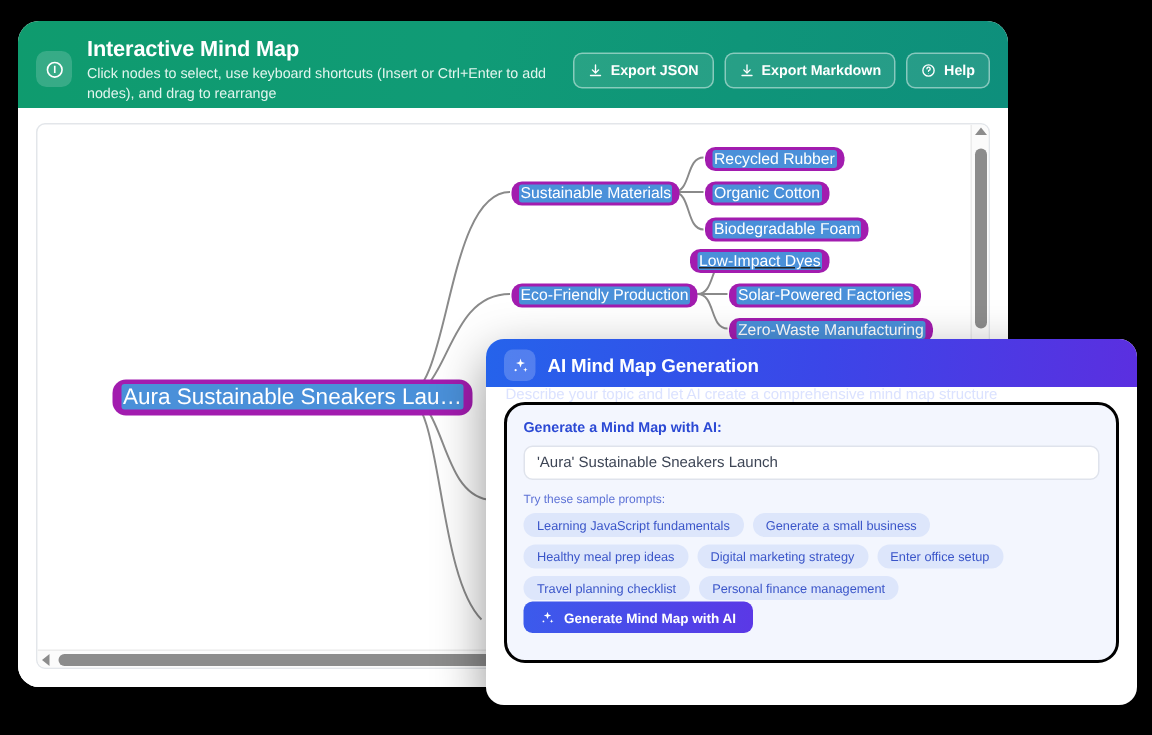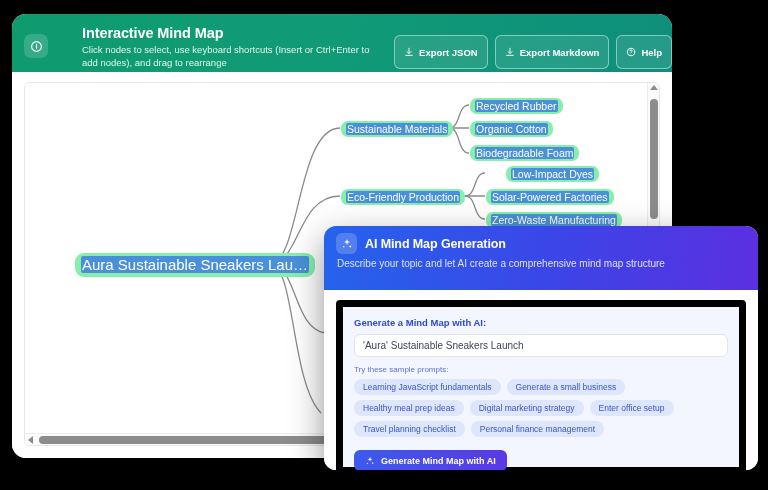--- a/index.html
+++ b/index.html
@@ -32,22 +32,21 @@
     overflow: hidden;
   }
 
   
   .app-header {
     position: relative;
     height: 58px;
     background: linear-gradient(100deg, #0f9b6e 0%, #109b76 45%, #0e8f7c 100%);
     display: flex;
     align-items: flex-start;
-    padding: 9px 0 0 12px;
-    gap: 24px;
+    padding: 9px 12px 0 12px;
   }
 
   .header-icon {
     width: 24px;
     height: 24px;
     border-radius: 7px;
     background: rgba(255,255,255,0.17);
     display: flex;
     align-items: center;
     justify-content: center;
@@ -81,21 +80,21 @@
     display: flex;
     gap: 7px;
     align-items: center;
     padding-top: 12px;
     flex: 0 0 auto;
   }
   .hbtn {
     display: flex;
     align-items: center;
     gap: 5px;
-    height: 34px;
+    height: 24px;
     padding: 0 9px;
     border-radius: 6px;
     border: 1px solid rgba(255,255,255,0.45);
     background: rgba(255,255,255,0.10);
     color: #ffffff;
     font-size: 9.5px;
     font-weight: bold;
     white-space: nowrap;
     cursor: pointer;
   }
@@ -118,21 +117,21 @@
     border: 1px solid #e3e6ea;
     border-radius: 6px;
     overflow: hidden;
   }
 
   .map-svg { position: absolute; left: 0; top: 0; }
 
   
   .node {
     position: absolute;
-    background: #86efac;
+    background: #a21caf;
     border-radius: 7px;
     padding: 1px 5px;
     white-space: nowrap;
     font-size: 10.5px;
     line-height: 14px;
     color: #222;
     cursor: pointer;
   }
   .node .sel {
     background: #4a90d9;
@@ -205,21 +204,21 @@
     left: 324px;
     top: 226px;
     width: 434px;
     height: 244px;
     background: #ffffff;
     border-radius: 12px;
     box-shadow: 0 12px 34px rgba(0,0,0,0.42);
     overflow: hidden;
   }
   .ai-head {
-    height: 64px;
+    height: 32px;
     background: linear-gradient(95deg, #2563eb 0%, #3b46e8 52%, #5b2fe0 100%);
     padding: 7px 14px 0 12px;
   }
   .ai-head-row {
     display: flex;
     align-items: center;
     gap: 8px;
   }
   .ai-head-icon {
     width: 21px; height: 21px;
@@ -241,22 +240,22 @@
     margin-left: 1px;
   }
 
   .ai-body {
     padding: 10px 12px 12px 12px;
     background: #ffffff;
     height: 196px;
   }
   .ai-panel {
     background: #f3f6fe;
-    border: 7px solid #000000;
-    border-radius: 4px;
+    border: 2px solid #000000;
+    border-radius: 14px;
     padding: 10px 11px 12px 11px;
     height: 100%;
   }
   .field-label {
     color: #2b49d4;
     font-size: 9.5px;
     font-weight: bold;
     margin-bottom: 6px;
   }
   .prompt-input {
@@ -285,21 +284,21 @@
   .chip {
     background: #dde6fb;
     color: #3a55c9;
     font-size: 8.5px;
     border-radius: 10px;
     padding: 3px 9px;
     white-space: nowrap;
     cursor: pointer;
   }
   .gen-btn {
-    margin-top: 13px;
+    margin-top: 1px;
     display: inline-flex;
     align-items: center;
     gap: 6px;
     height: 21px;
     padding: 0 11px;
     border: none;
     border-radius: 6px;
     background: linear-gradient(95deg, #3b5bec 0%, #5b38e6 100%);
     color: #ffffff;
     font-size: 9px;
@@ -402,21 +401,21 @@
         <div class="node" style="left:445px; top:38px;">
           <span class="sel">Organic Cotton</span>
         </div>
         <div class="node" style="left:445px; top:62px;">
           <span class="sel">Biodegradable Foam</span>
         </div>
 
         <div class="node" style="left:316px; top:106px;">
           <span class="sel">Eco-Friendly Production</span>
         </div>
-        <div class="node" style="left:481px; top:83px;">
+        <div class="node" style="left:435px; top:83px;text-decoration:underline;">
           <span class="sel">Low-Impact Dyes</span>
         </div>
         <div class="node" style="left:461px; top:106px;">
           <span class="sel">Solar-Powered Factories</span>
         </div>
         <div class="node" style="left:461px; top:129px;">
           <span class="sel">Zero-Waste Manufacturing</span>
         </div>
 
         <div class="vscroll">

